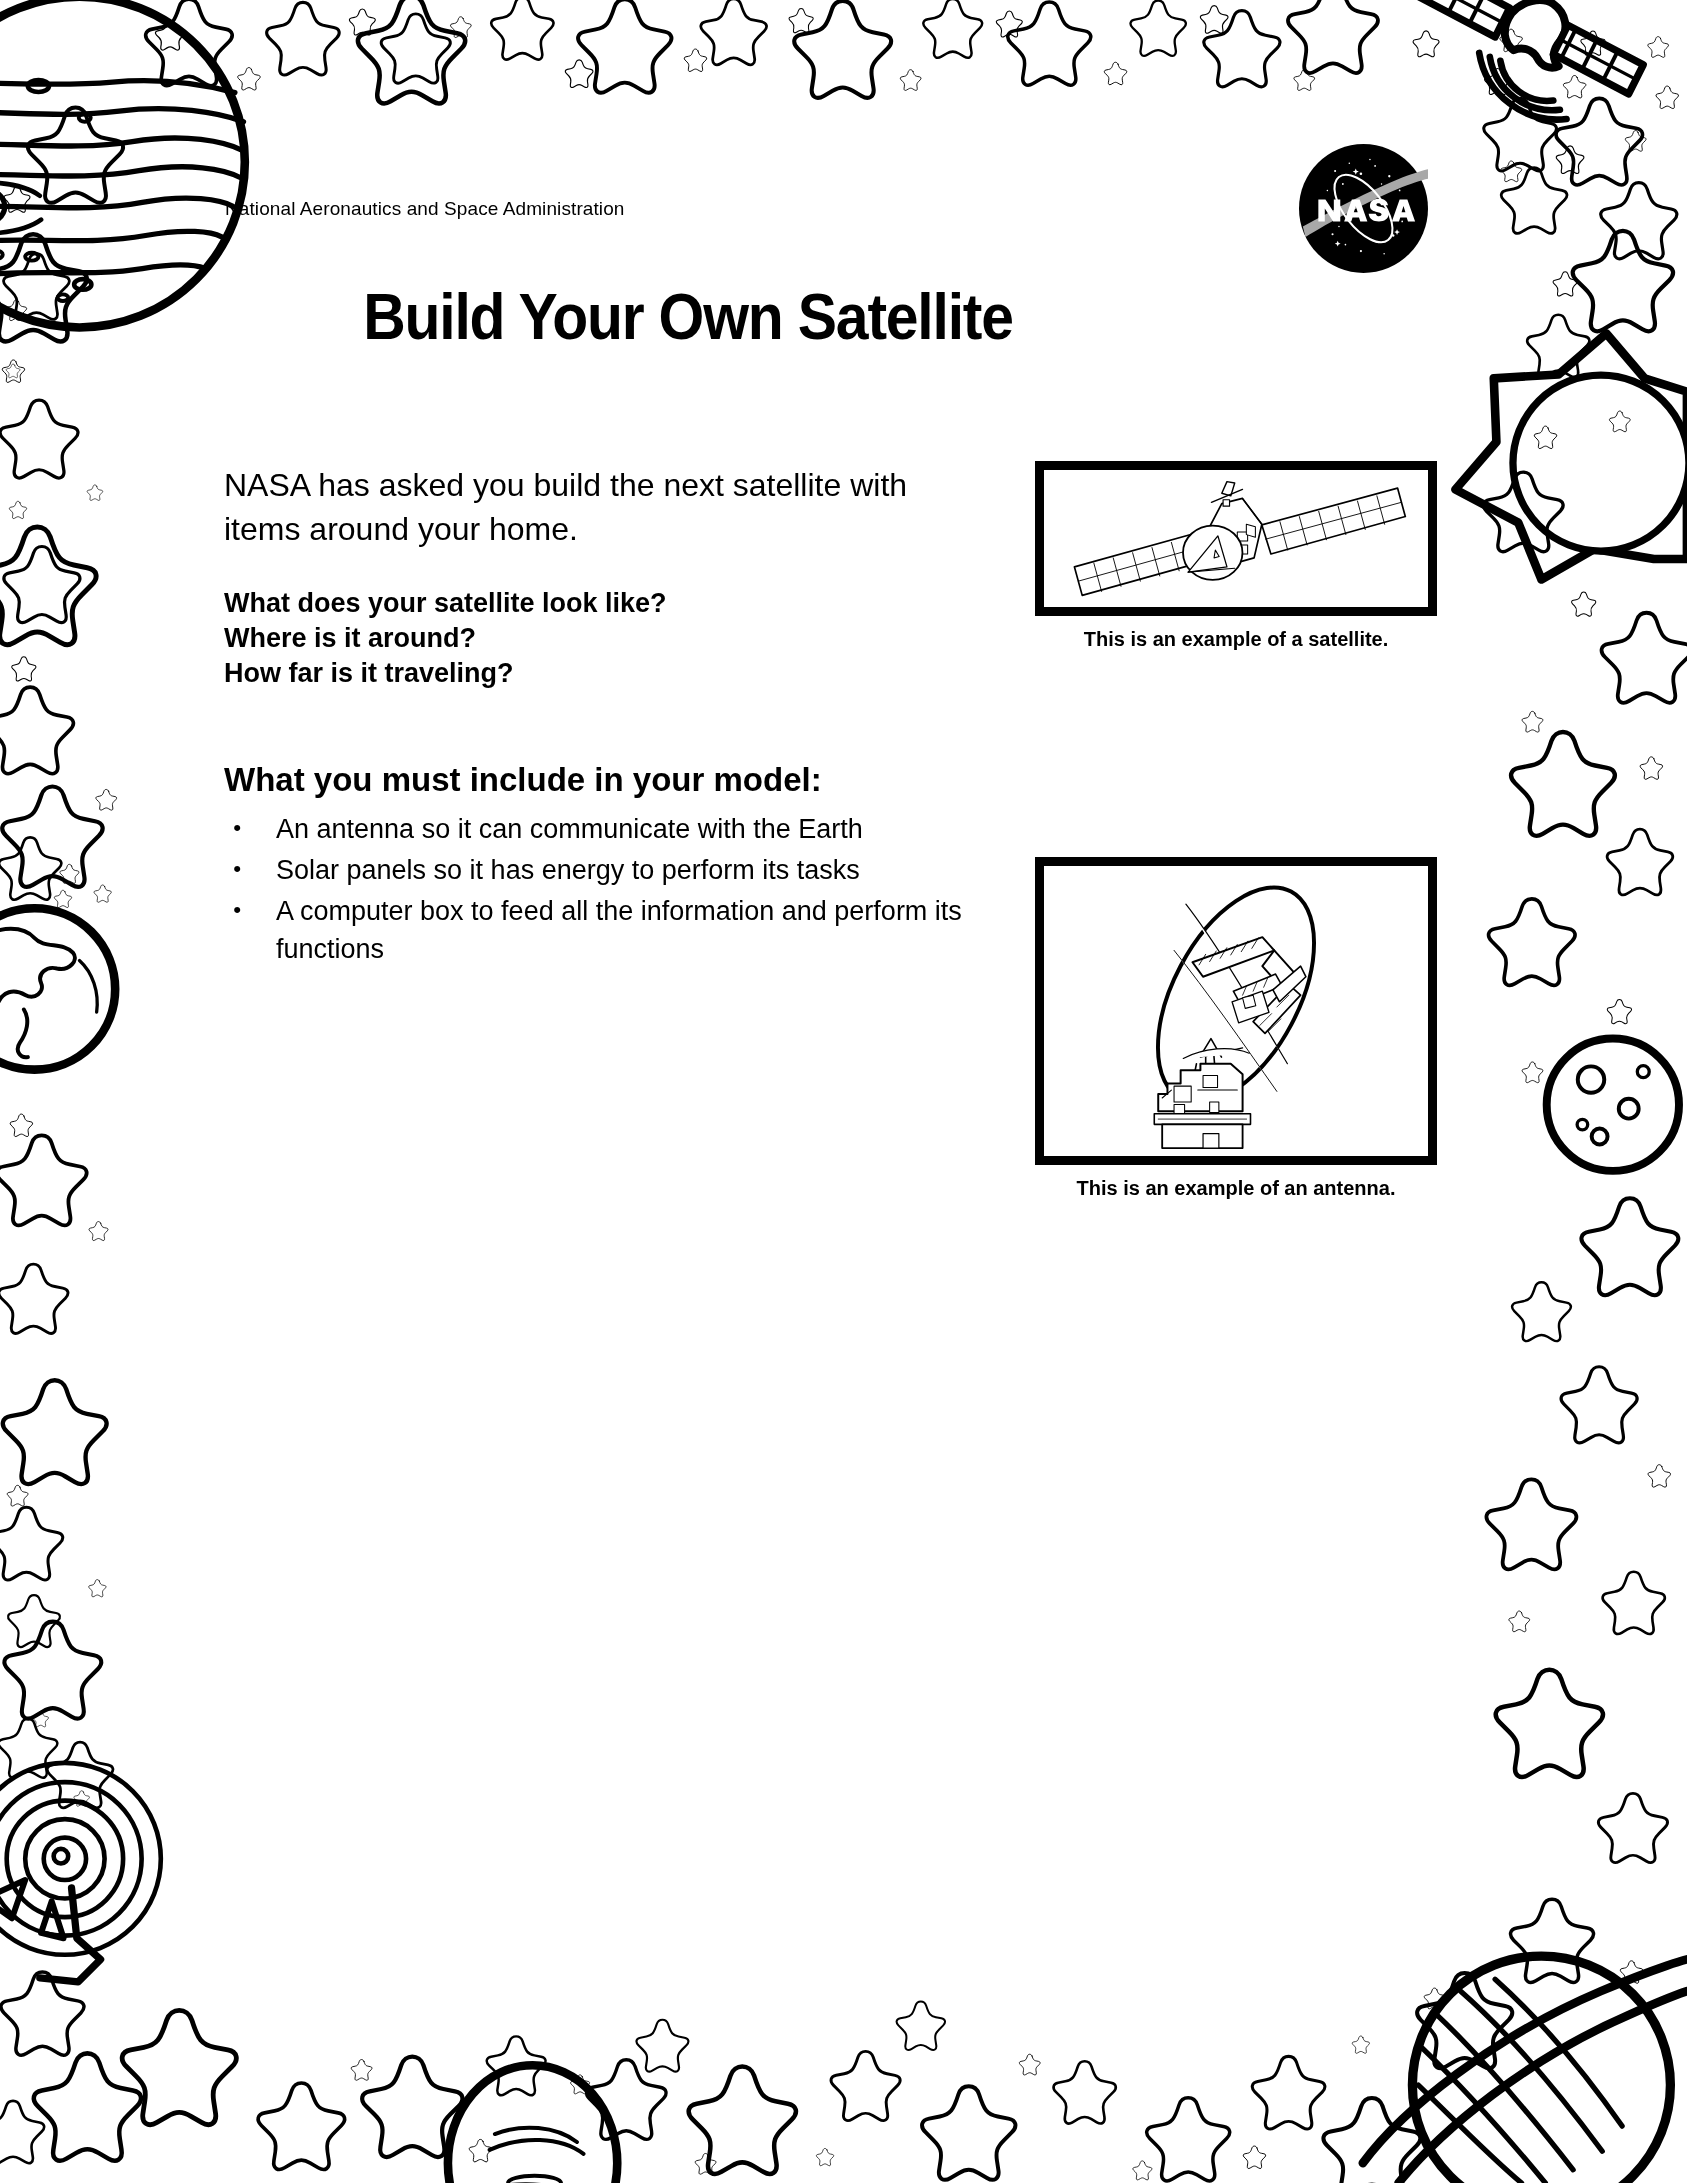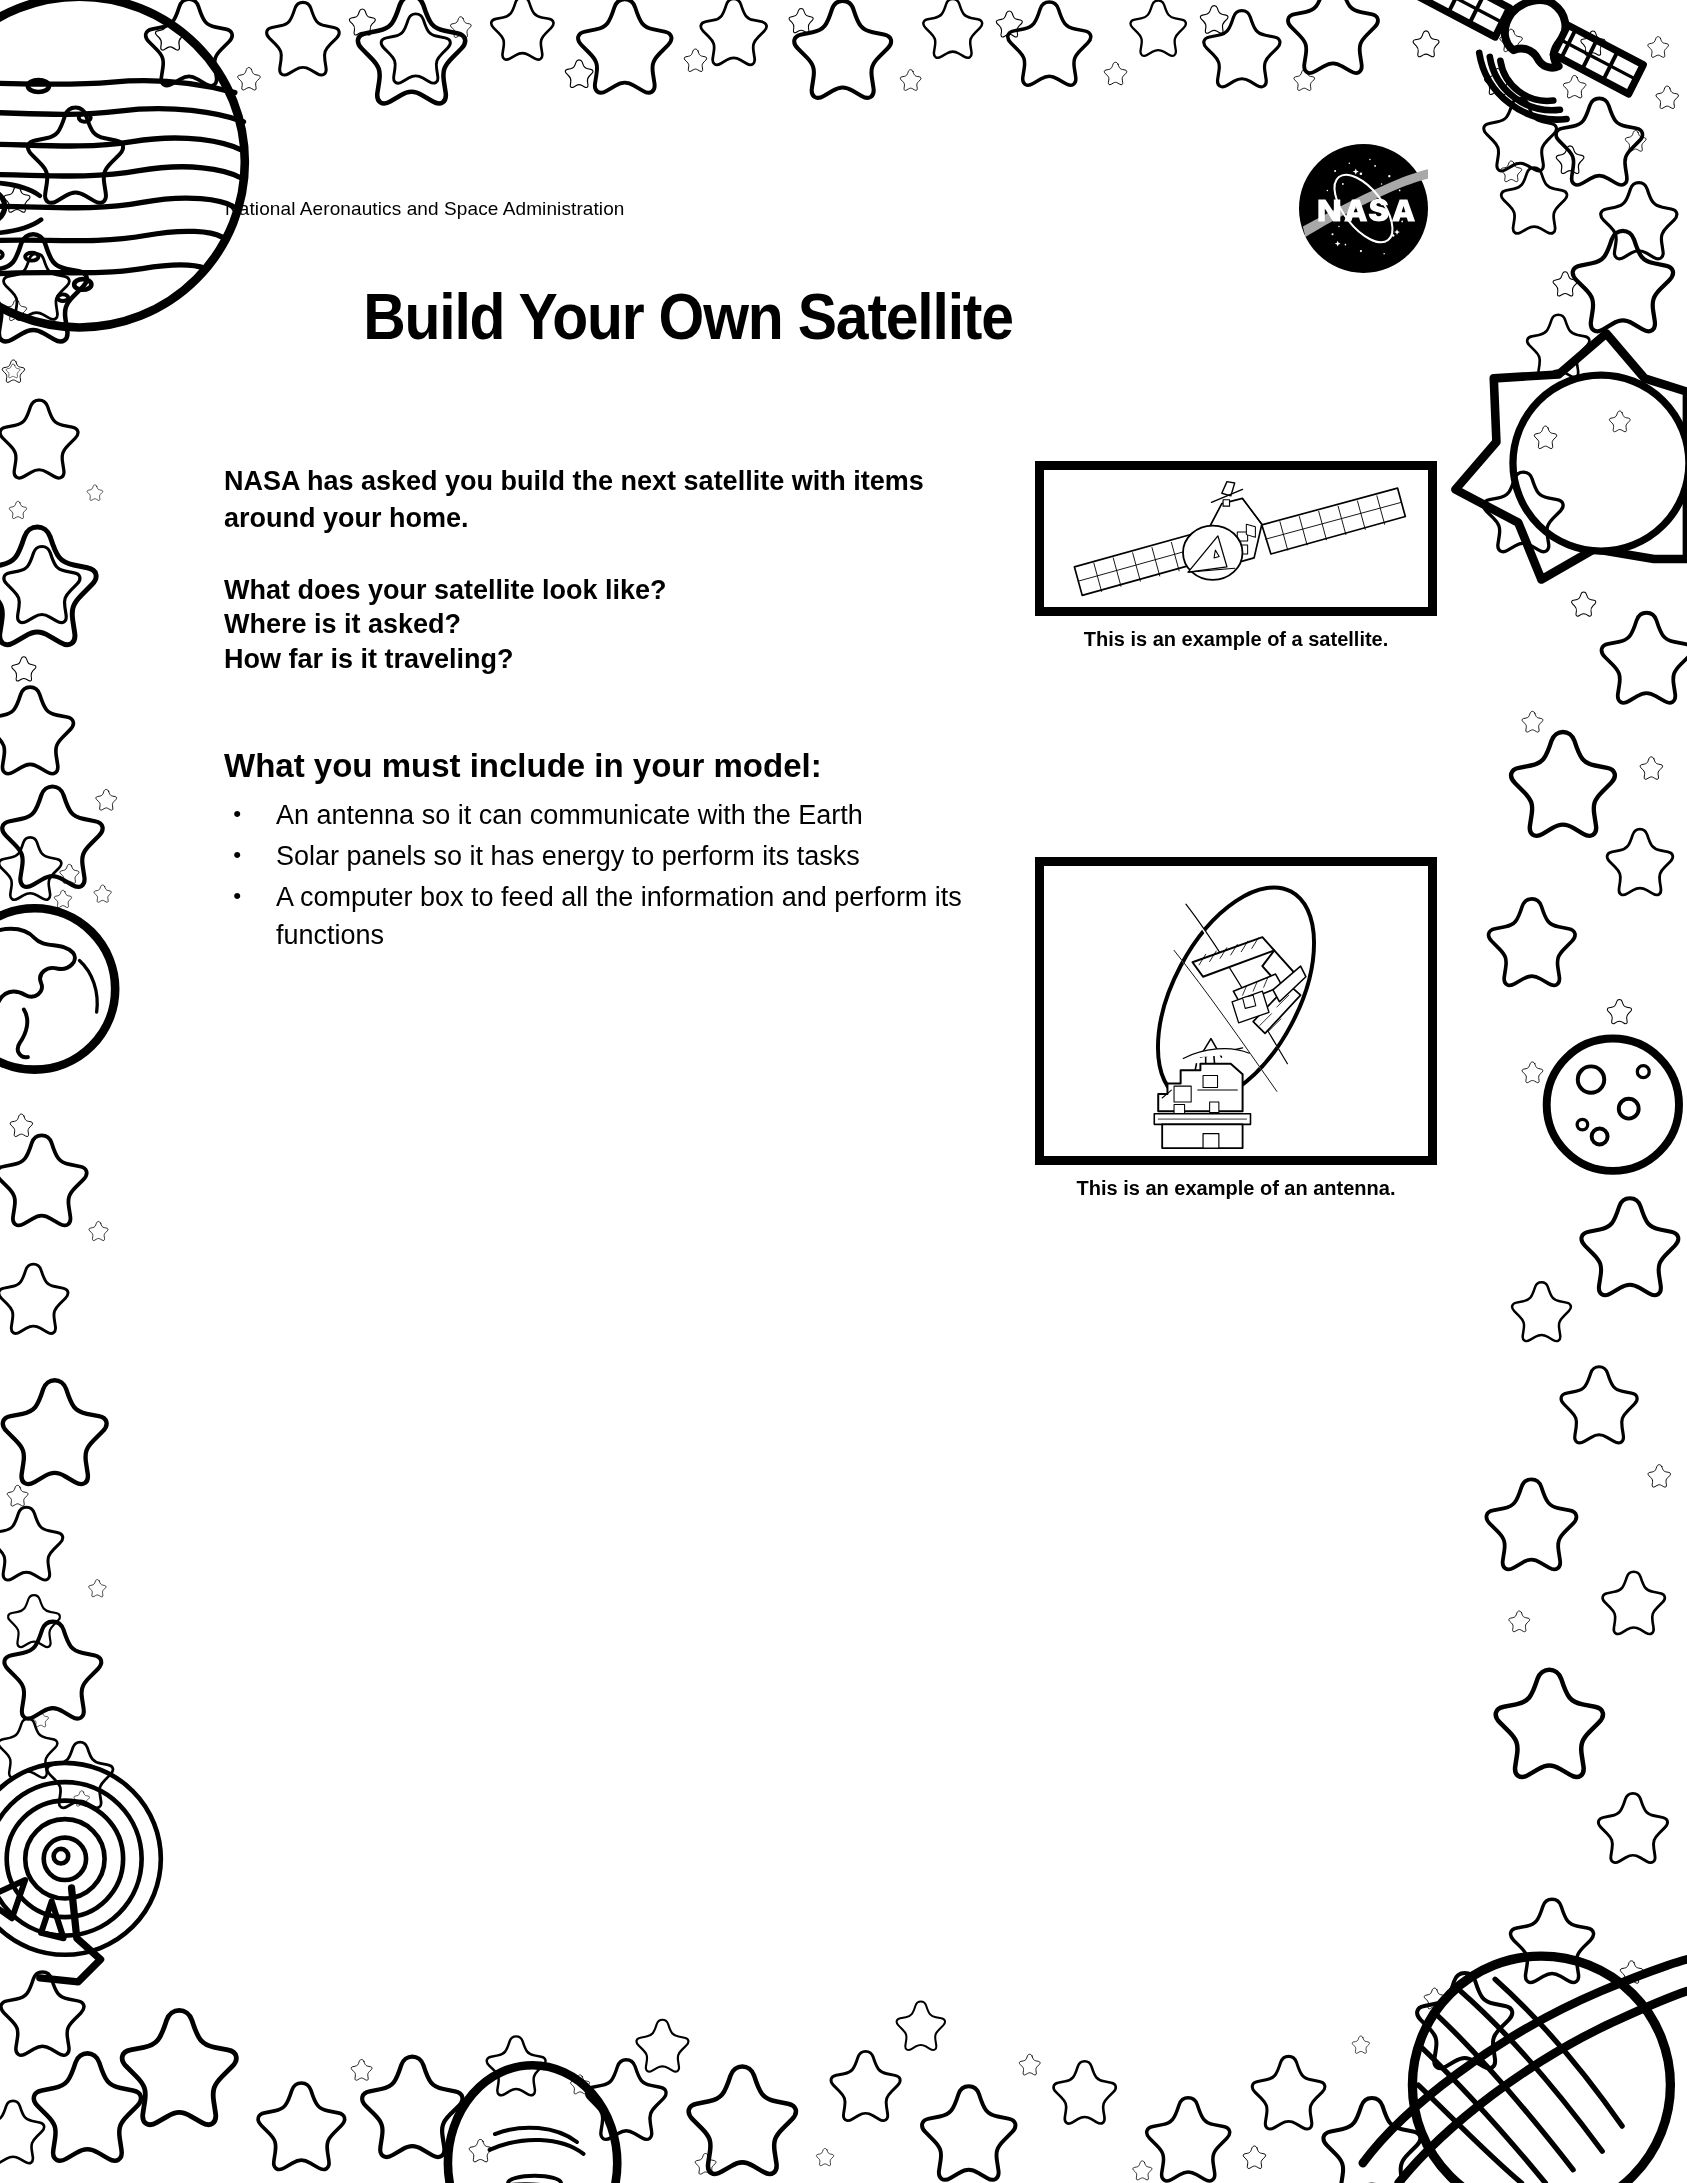--- a/index.html
+++ b/index.html
@@ -70,23 +70,23 @@
   }
 
   
   .text-col {
     position: absolute;
     left: 224px;
     top: 463px;
     width: 751px;
   }
   .intro-para {
-    font-size: 27px;
+    font-size: 32px;
     line-height: 1.38;
-    font-weight: 700;
+    font-weight: 400;
     margin: 0;
   }
   .question-block {
     margin-top: 35px;
   }
   .question-line {
     font-size: 27px;
     font-weight: 700;
     line-height: 1.29;
     margin: 0;
@@ -725,21 +725,21 @@
   </div>
 
   <div class="doc-title">Build Your Own Satellite</div>
 
   <div class="text-col">
 
     <p class="intro-para">NASA has asked you build the next satellite with items around your home.</p>
 
     <div class="question-block">
       <p class="question-line">What does your satellite look like?</p>
-      <p class="question-line">Where is it asked?</p>
+      <p class="question-line">Where is it around?</p>
       <p class="question-line">How far is it traveling?</p>
     </div>
 
     <div class="include-heading">What you must include in your model:</div>
 
     <ul class="bullet-list">
       <li class="bullet-item">
         <span class="bullet-dot">•</span>
         <span>An antenna so it can communicate with the Earth</span>
       </li>

